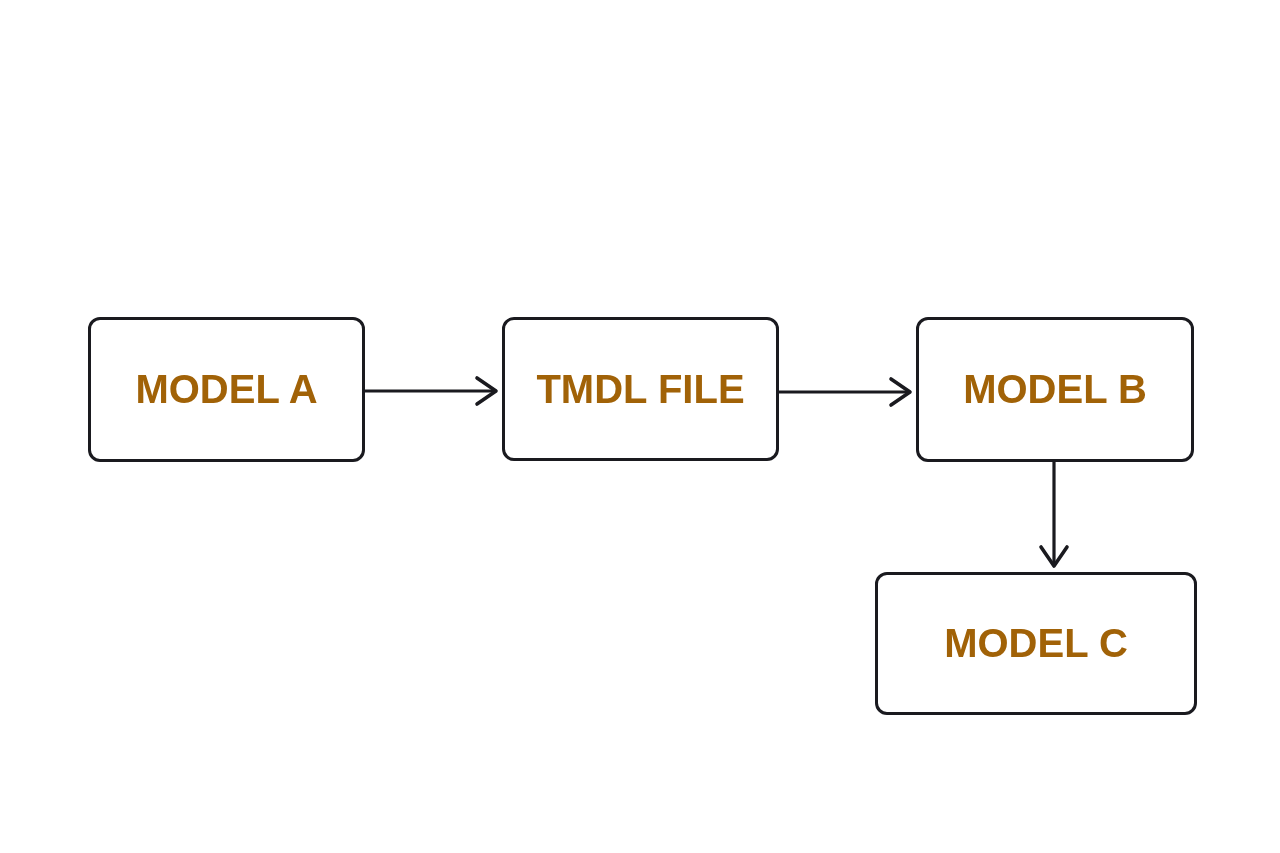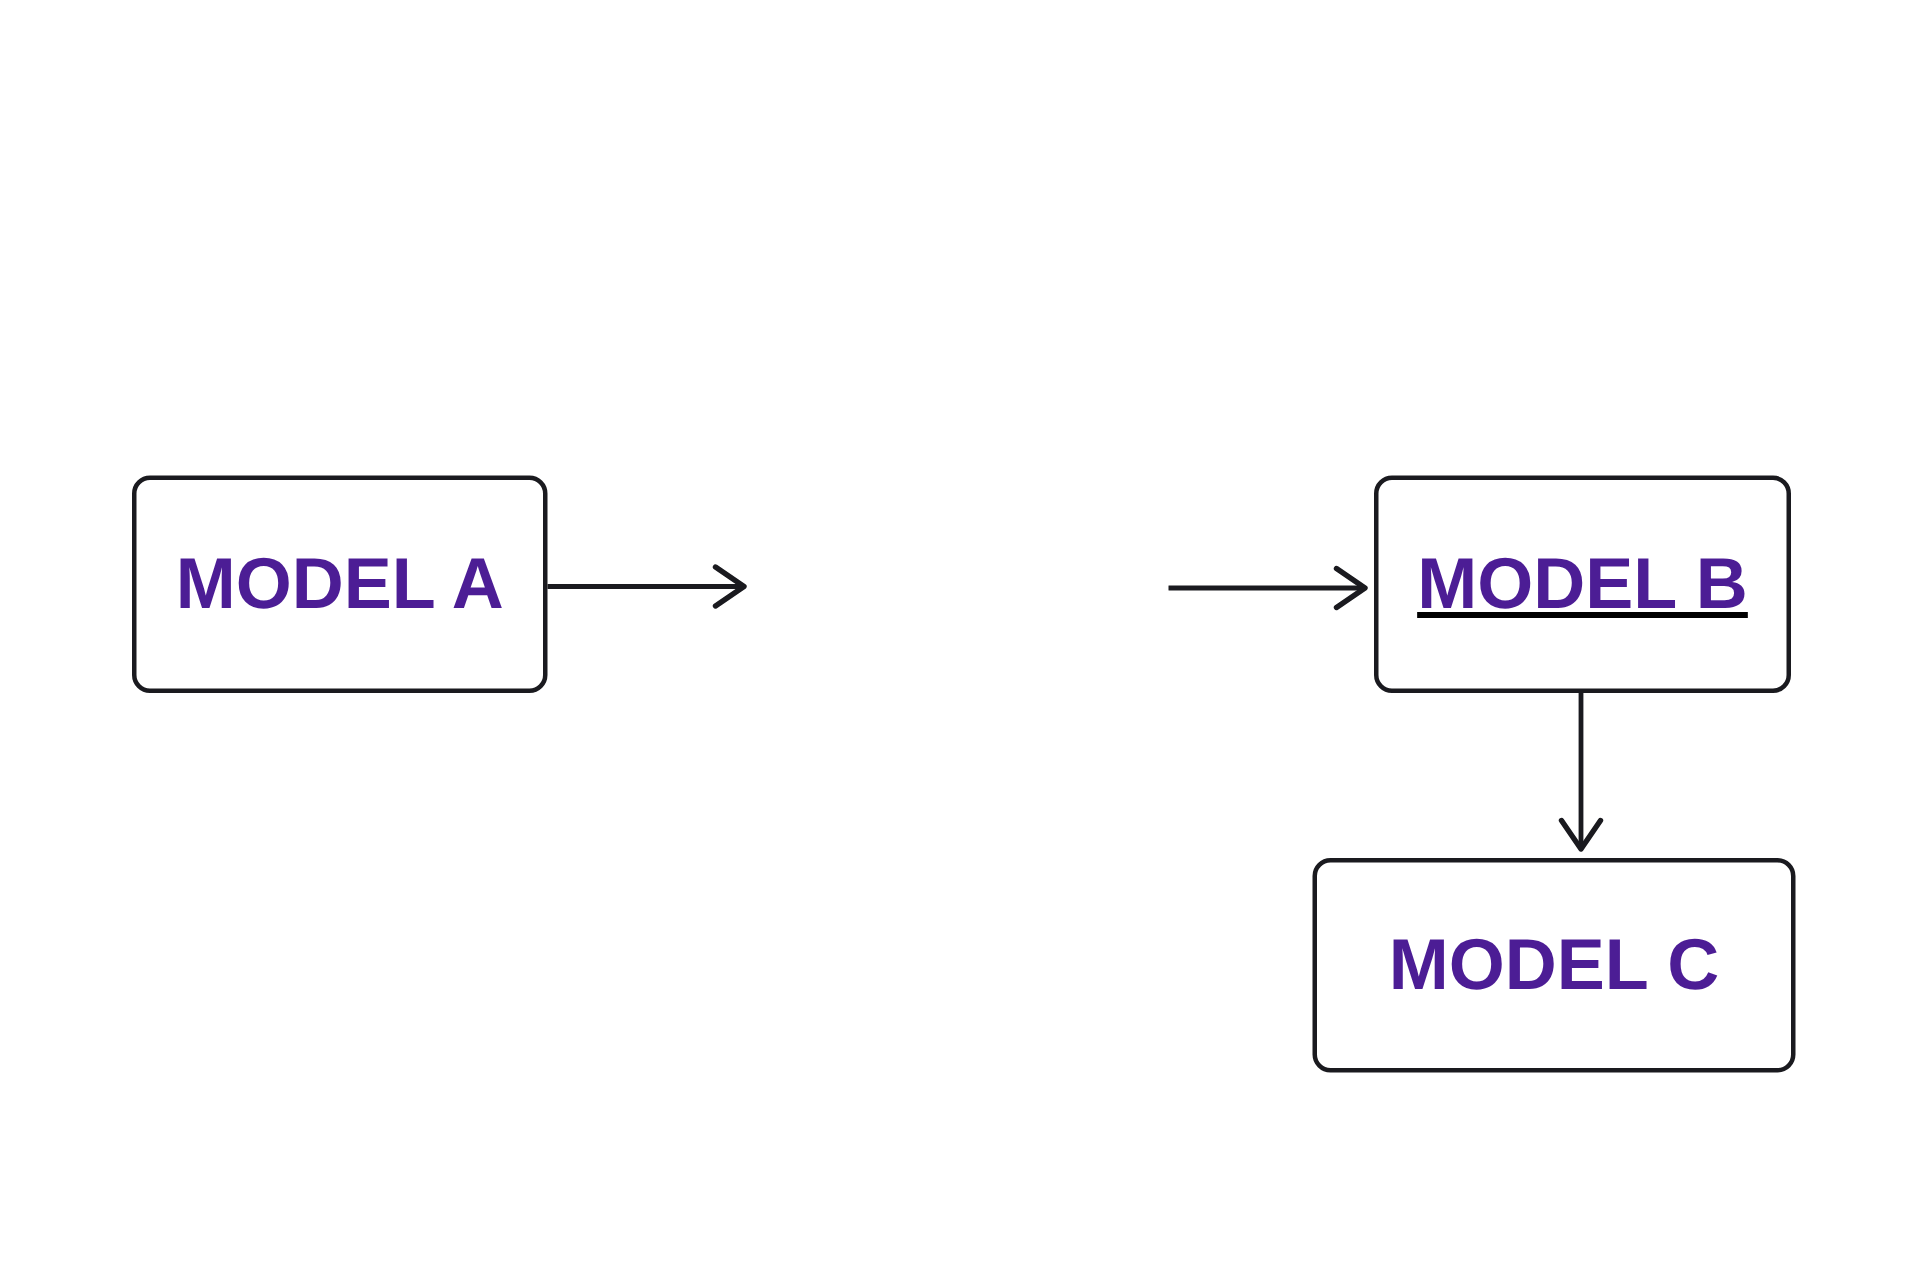--- a/index.html
+++ b/index.html
@@ -33,30 +33,30 @@
     position: absolute;
     box-sizing: border-box;
     background: #ffffff;
     border: 3px solid #1a1a1f;
     border-radius: 12px;
     display: flex;
     align-items: center;
     justify-content: center;
   }
   .node-label {
-    font-size: 48px;
+    font-size: 40px;
     font-weight: 700;
-    color: #4c1d95;
+    color: #a16207;
     letter-spacing: 0;
     white-space: nowrap;
     text-align: center;
   }
   .node-a   { left: 88px;  top: 317px; width: 277px; height: 145px; }
   .node-tmdl{ left: 502px; top: 317px; width: 277px; height: 144px; }
-  .node-b   { left: 916px; top: 317px; width: 278px; height: 145px; text-decoration: underline; }
+  .node-b   { left: 916px; top: 317px; width: 278px; height: 145px; }
   .node-c   { left: 875px; top: 572px; width: 322px; height: 143px; }
   .edge { position: absolute; display: block; }
   .edge-a-tmdl { left: 365px; top: 375px; }
   .edge-tmdl-b { left: 779px; top: 376px; }
   .edge-b-c    { left: 1038px; top: 462px; }
   .edge path, .edge line {
     fill: none;
     stroke-linecap: round;
     stroke-linejoin: round;
   }
@@ -64,20 +64,23 @@
 </head>
 <body>
 
 <div class="canvas">
 
 
   <div class="node node-a">
     <span class="node-label">MODEL A</span>
   </div>
 
+  <div class="node node-tmdl">
+    <span class="node-label">TMDL FILE</span>
+  </div>
 
   <div class="node node-b">
     <span class="node-label">MODEL B</span>
   </div>
 
   <div class="node node-c">
     <span class="node-label">MODEL C</span>
   </div>
 
   <svg class="edge edge-a-tmdl" width="137" height="32" viewBox="0 0 137 32">

